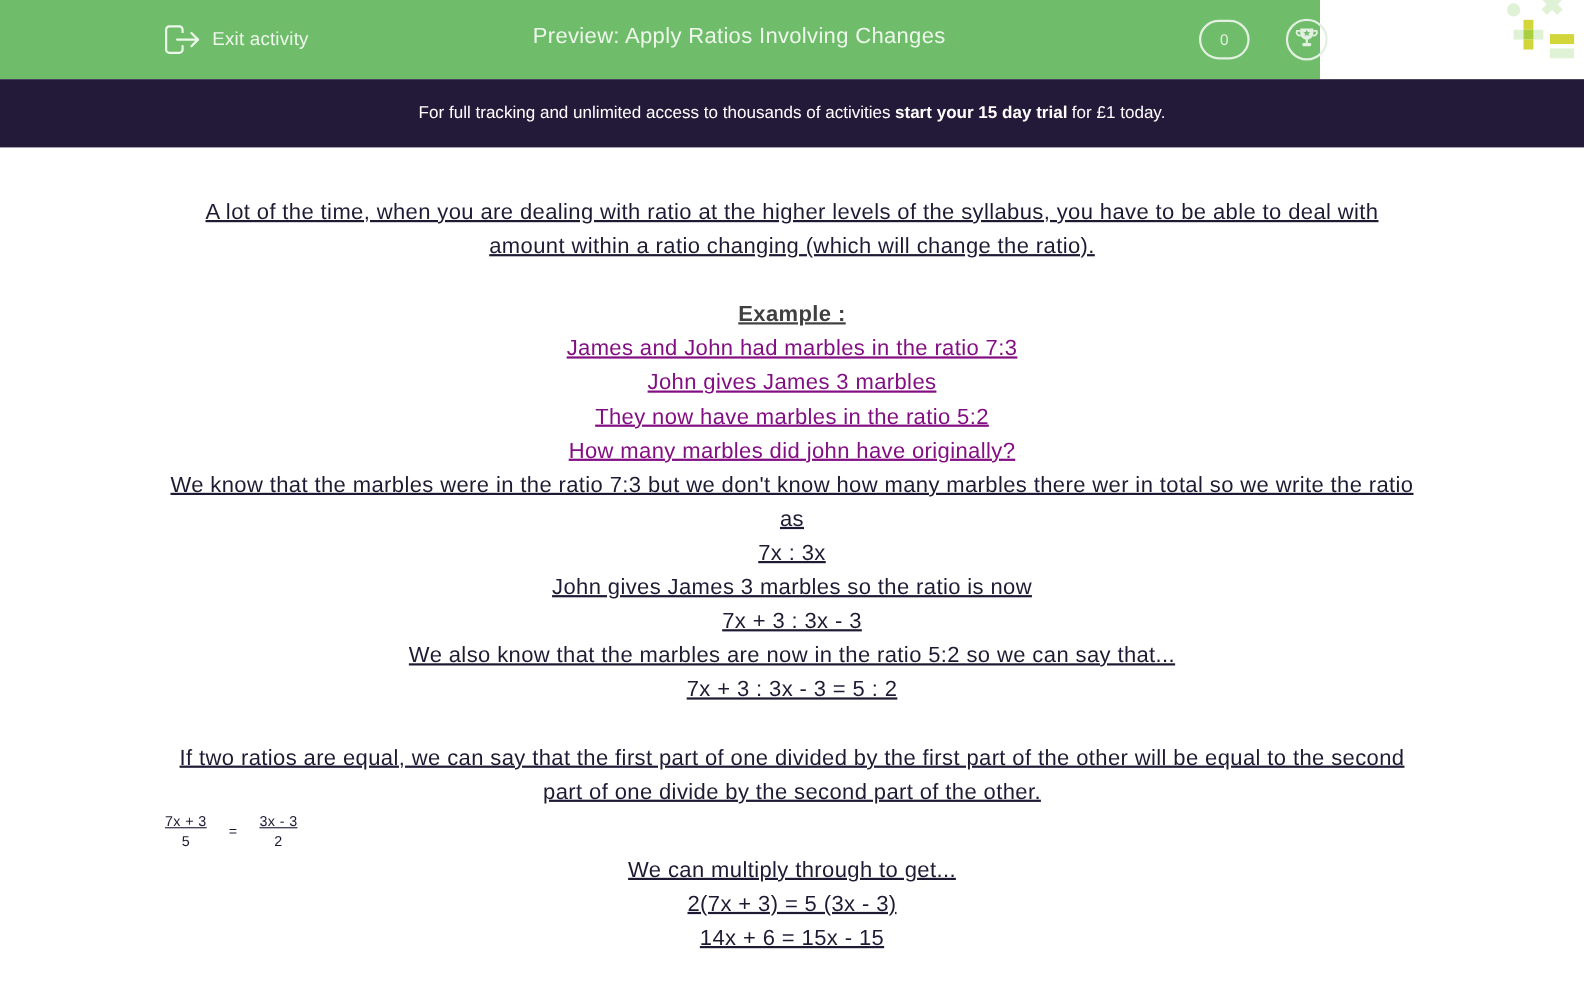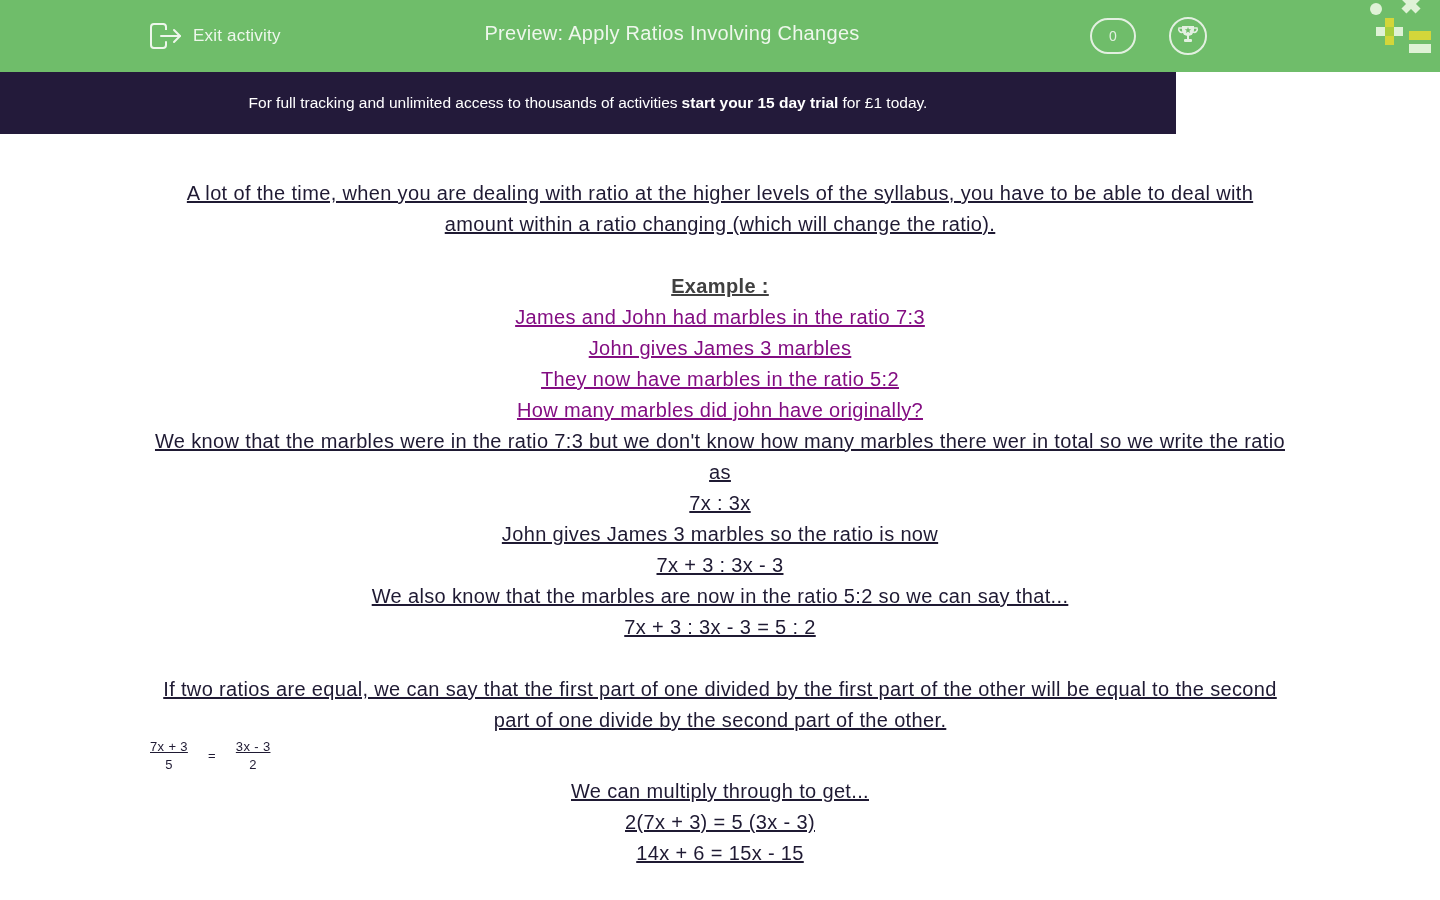--- a/index.html
+++ b/index.html
@@ -1,20 +1,20 @@
 <!DOCTYPE html>
 <html><head>
   <meta charset="utf-8">
   <style>
     * { box-sizing: border-box; margin: 0; padding: 0; }
     html, body { width: 1440px; height: 900px; overflow: hidden; background: #ffffff; }
     body { font-family: "Liberation Sans", sans-serif; color: #1f1a33; }
 
     .topbar {
-      position: absolute; left: 0; top: 0; width: 1440px; height: 72px;
+      position: absolute; left: 0; top: 0; width: 1200px; height: 72px;
       background: #6fbd6a;
       padding-left: 31px;
     }
     .exit-btn {
       position: absolute; left: 149px; top: 20px; height: 32px;
       display: flex; align-items: center; gap: 10px; cursor: pointer;
       color: #eef7ec; font-size: 17px; letter-spacing: 0.2px;
     }
     .exit-btn svg { display: block; }
     .title {
@@ -27,21 +27,21 @@
       color: #e3f0e1; font-size: 14px; display: flex; align-items: center; justify-content: center;
     }
     .trophy-btn {
       position: absolute; left: 1169px; top: 17px; width: 38px; height: 38px;
       border: 2px solid #e3f0e1; border-radius: 50%;
       display: flex; align-items: center; justify-content: center; cursor: pointer;
     }
     .logo { position: absolute; left: 1366px; top: 0; width: 74px; height: 56px; }
 
     .promo {
-      position: absolute; left: 0; top: 72px; width: 1176px; height: 62px;
+      position: absolute; left: 0; top: 72px; width: 1440px; height: 62px;
       background: #231a3a; color: #ffffff; font-size: 15.5px;
       display: flex; align-items: center; justify-content: center;
     }
     .promo b { font-weight: bold; margin: 0 4px; }
 
     .content {
       position: absolute; left: 150px; top: 178px; width: 1140px;
       text-align: center; font-size: 20px; line-height: 31px; color: #1f1a33;
       letter-spacing: 0.35px;
     }

